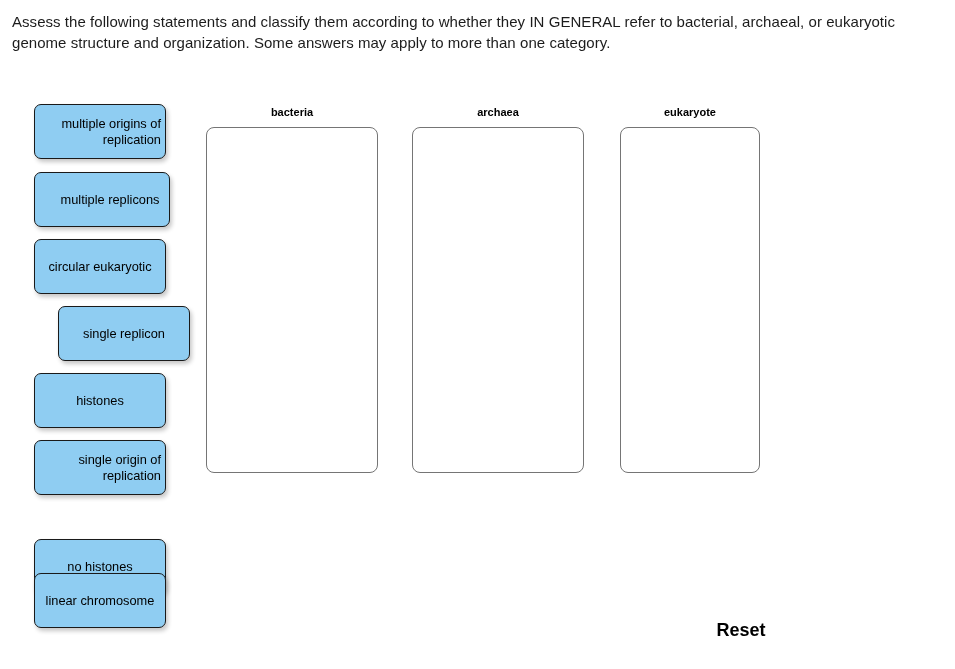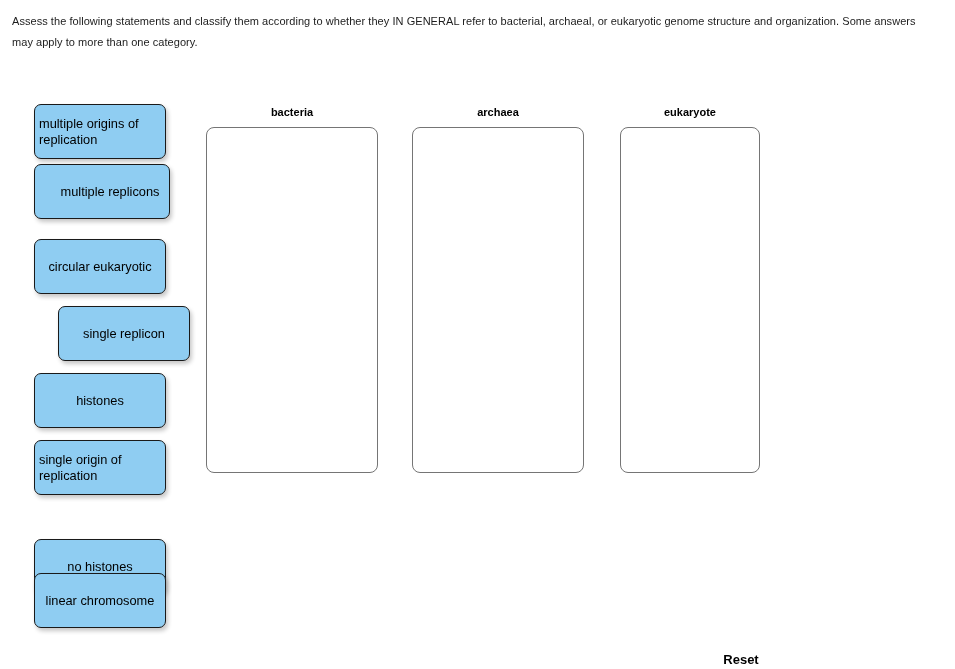--- a/index.html
+++ b/index.html
@@ -15,21 +15,21 @@
     overflow: hidden;
     position: relative;
   }
 
   
   #prompt {
     position: absolute;
     left: 12px;
     top: 11px;
     width: 925px;
-    font-size: 11px;
+    font-size: 15px;
     line-height: 21px;
     color: #1c1c1c;
     letter-spacing: 0.05px;
   }
 
   
   #tile-bank {
     position: absolute;
     left: 34px;
     top: 104px;
@@ -40,21 +40,21 @@
     left: 0;
     width: 132px;
     height: 55px;
     background: #8fcdf2;
     border: 1.6px solid #1a1a1a;
     border-radius: 7px;
     box-sizing: border-box;
     display: flex;
     align-items: center;
     justify-content: center;
-    text-align: left;
+    text-align: right;
     font-size: 12.8px;
     line-height: 16px;
     color: #000000;
     box-shadow: 2px 3px 4px rgba(0,0,0,0.22);
     cursor: move;
     user-select: none;
     padding: 0 4px;
   }
   .tile.wide { width: 136px; }
 
@@ -77,40 +77,40 @@
     background: #ffffff;
     border: 1px solid #757575;
     border-radius: 8px;
     box-sizing: border-box;
   }
 
   
   #reset-button {
     position: absolute;
     left: 703px;
-    top: 652px;
+    top: 620px;
     width: 76px;
     text-align: center;
-    font-size: 13px;
+    font-size: 18px;
     font-weight: bold;
     color: #000000;
     cursor: pointer;
     user-select: none;
   }
 </style>
 </head>
 <body>
 
 <div id="prompt">Assess the following statements and classify them according to whether they IN GENERAL refer to bacterial, archaeal, or eukaryotic genome structure and organization.  Some answers may apply to more than one category.</div>
 
 <div id="tile-bank">
     <div class="tile" style="top: 0px;">
       <span>multiple origins of replication</span>
     </div>
-    <div class="tile wide" style="top: 60px; padding-left: 20px;">
+    <div class="tile wide" style="top: 68px; padding-left: 20px;">
       <span>multiple replicons</span>
     </div>
     <div class="tile" style="top: 135px;">
       <span>circular eukaryotic</span>
     </div>
     <div class="tile" style="top: 202px; margin-left: 24px;">
       <span>single replicon</span>
     </div>
     <div class="tile" style="top: 269px;">
       <span>histones</span>

